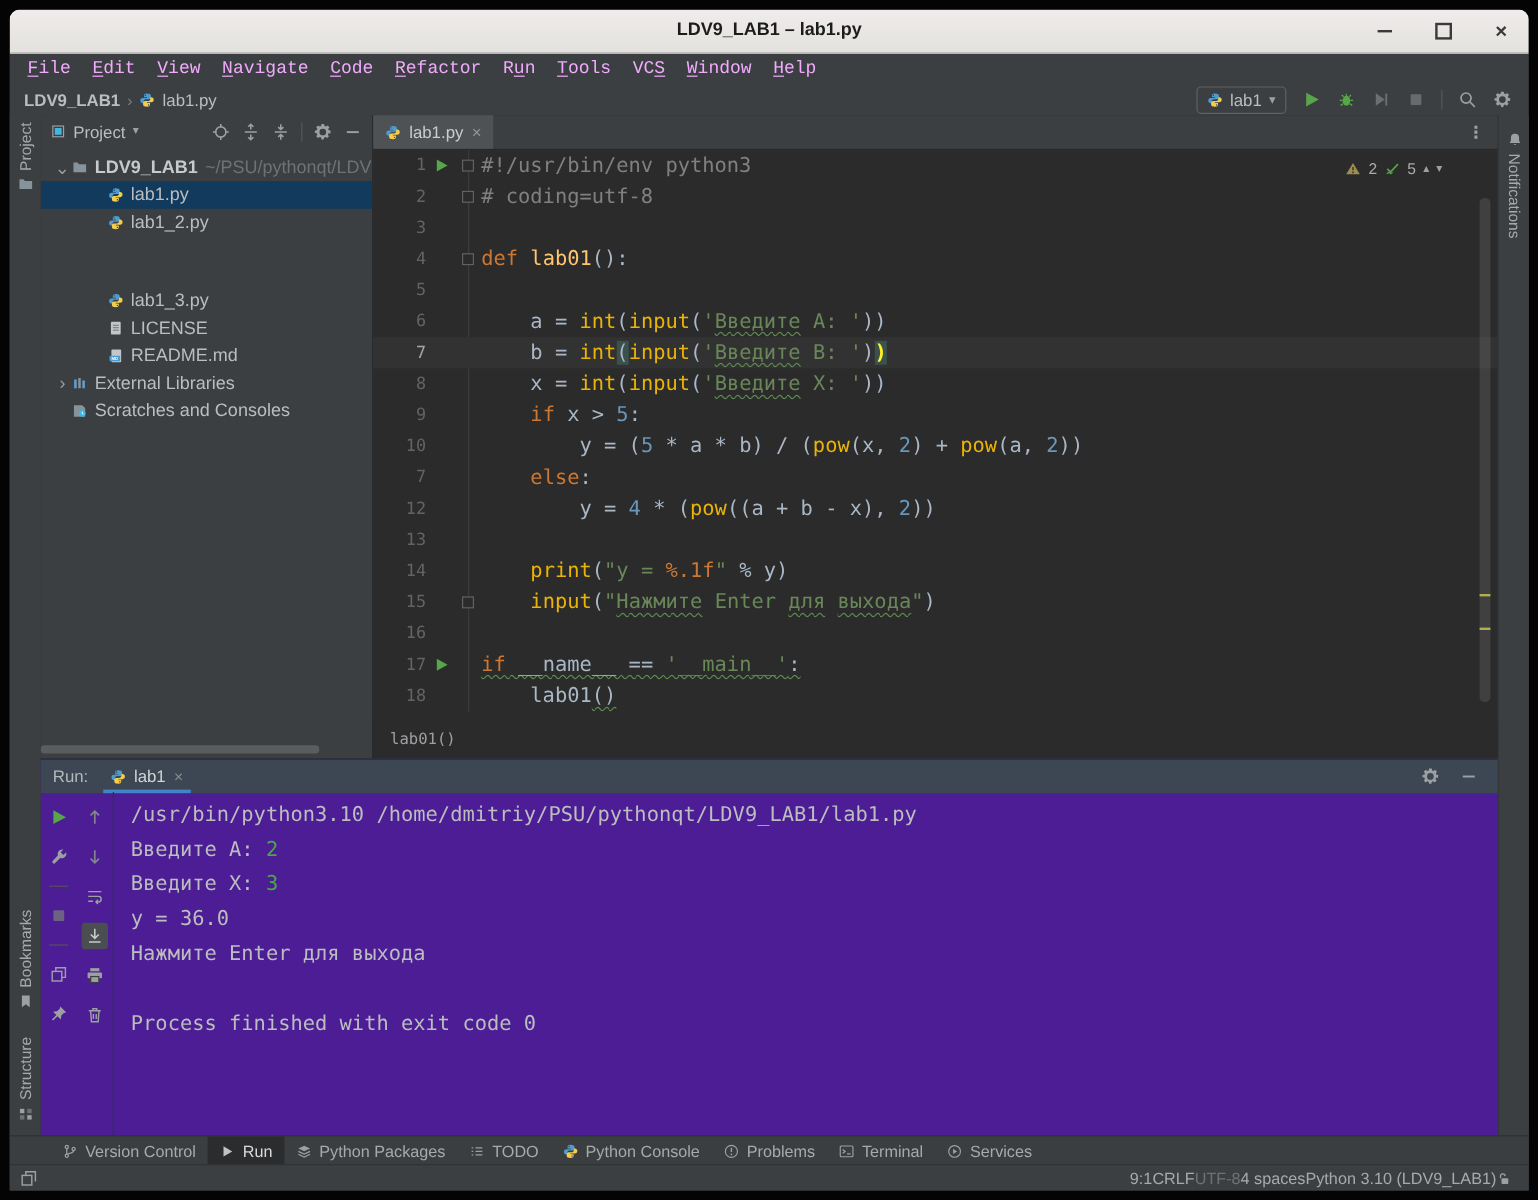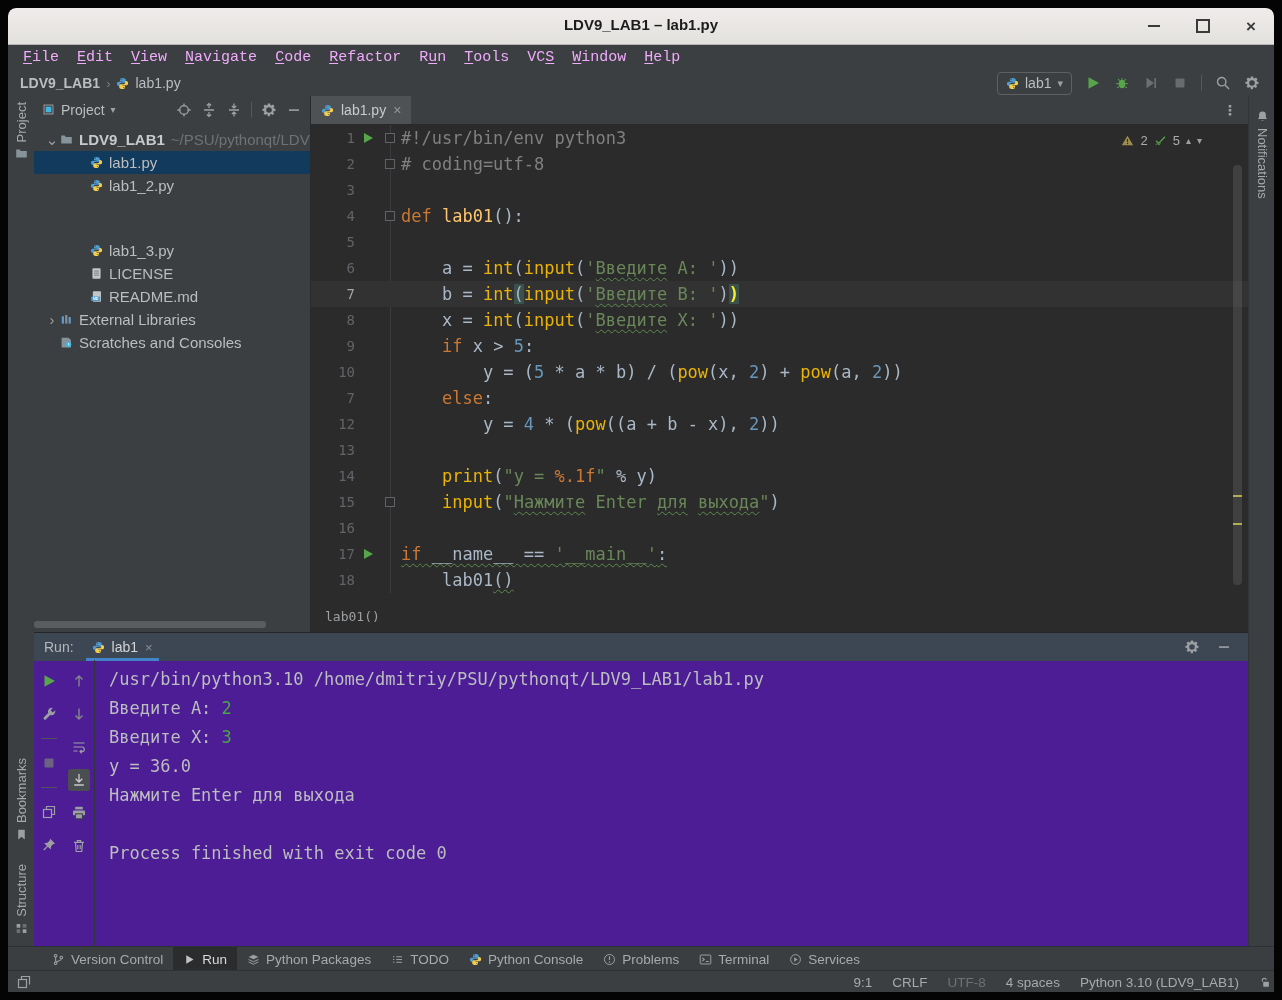--- a/index.html
+++ b/index.html
@@ -97,21 +97,21 @@
   .tb-btn.sel{background:#4b4e50;}
   .console{position:absolute;left:61px;top:0;right:0;bottom:0;padding:5px 0 0 14px;}
   .con-line{font:17px/29px "DejaVu Sans Mono",monospace;white-space:pre;}
   .c-out{color:#bbbdbf}.c-in{color:#49a649}
   
   .toolwin-bar{position:absolute;left:0;top:938px;width:1266px;height:24px;background:#3b3e40;border-top:1px solid #2e3133;display:flex;align-items:stretch;padding-left:34px;}
   .tw-tab{display:flex;align-items:center;gap:6px;padding:0 10px;font-size:13.5px;color:#a7a9ab;}
   .tw-tab.active{background:#2a2c2d;color:#d8dadb;}
   .statusbar{position:absolute;left:0;top:962px;width:1266px;height:22px;background:#3c3f41;border-top:1px solid #2f3233;display:flex;align-items:center;font-size:13.5px;color:#a7a9ab;}
   .sb-left{padding-left:8px;display:flex;align-items:center;}
-  .sb-right{margin-left:auto;display:flex;align-items:center;gap:20px;padding-right:2px;}
+  .sb-right{margin-left:auto;display:flex;align-items:center;padding-right:14px;}
   .sb-dim{color:#6e7173;}
 </style>
 </head>
 <body>
 
 <div class="window">
 
   <div class="titlebar">
     <div class="title-text">LDV9_LAB1 – lab1.py</div>
     <div class="win-controls">

